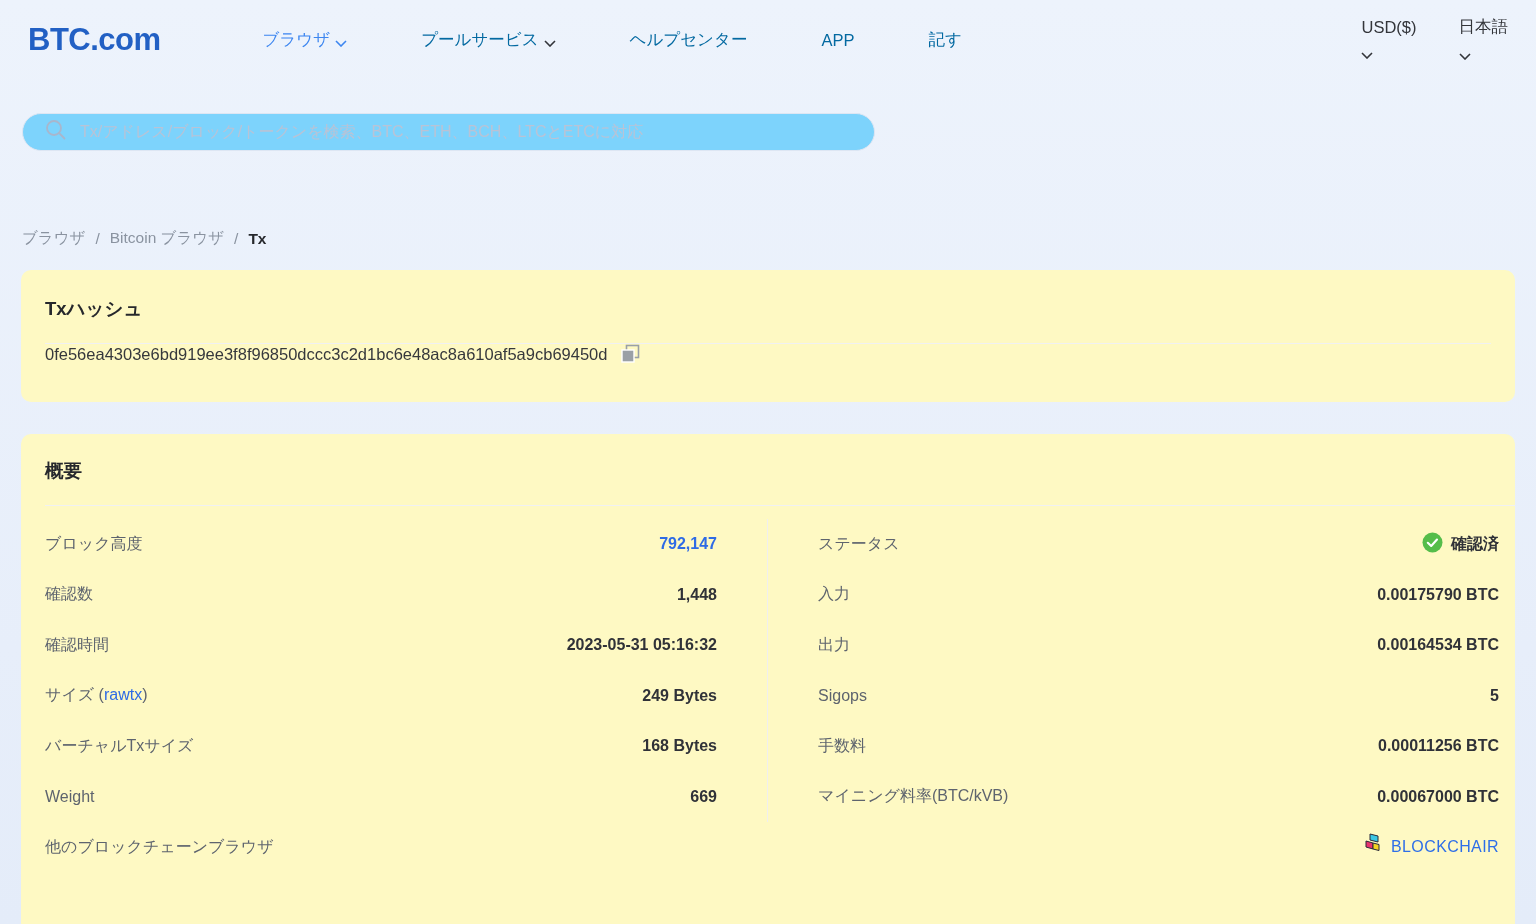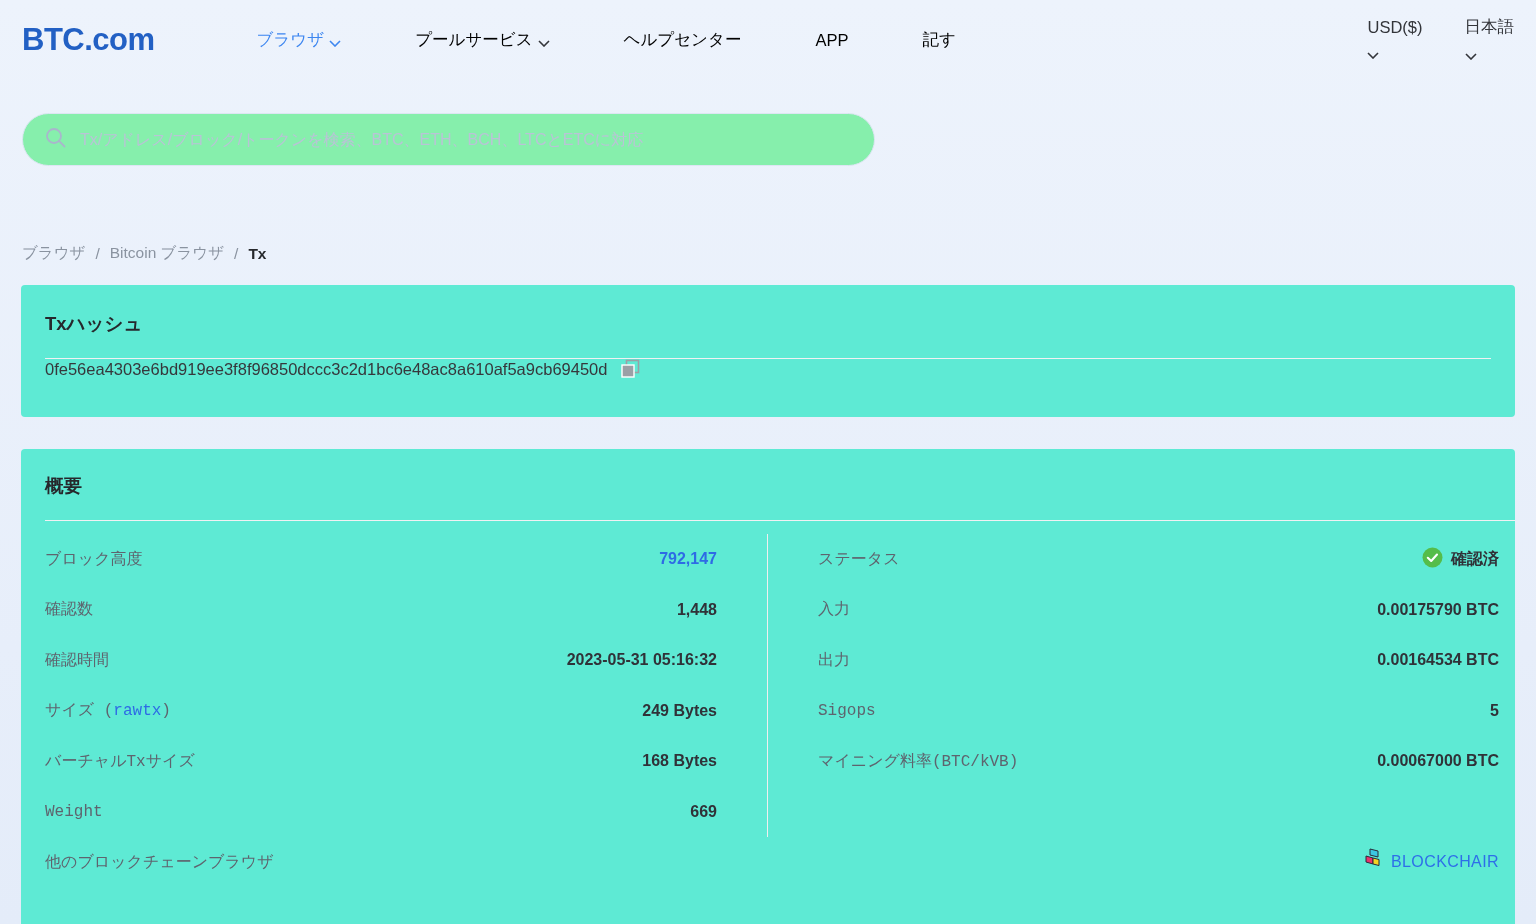--- a/index.html
+++ b/index.html
@@ -8,38 +8,38 @@
     font-family: "Liberation Sans", "DejaVu Sans", sans-serif;
     background: linear-gradient(180deg, #edf3fc 0%, #e7eefa 70%, #e4ecf9 100%);
     color: #303238;
   }
 
   
   .header {
     height: 80px;
     display: flex;
     align-items: center;
-    padding: 0 22px;
+    padding: 0 28px;
   }
   .logo {
     font-size: 31px;
     font-weight: 800;
     color: #2260c4;
     letter-spacing: -0.5px;
     cursor: pointer;
   }
   .nav {
     display: flex;
     align-items: center;
     margin-left: 102px;
     gap: 74px;
   }
   .nav-item {
     font-size: 16.5px;
-    color: #000000;
+    color: #0369a1;
     display: flex;
     align-items: center;
     gap: 5px;
     cursor: pointer;
     white-space: nowrap;
   }
   .nav-item.active { color: #3d86f0; }
   .chev { display: inline-block; margin-top: 2px; }
   .header-right {
     margin-left: auto;
@@ -53,22 +53,22 @@
     display: flex;
     gap: 5px;
     cursor: pointer;
     flex-direction: column;
   }
 
   
   .search-wrap { padding: 33px 22px 0 22px; }
   .search-bar {
     width: 853px;
-    height: 53px;
-    background: #86efac;
+    height: 38px;
+    background: #7dd3fc;
     border: 1px solid #dde6f3;
     border-radius: 27px;
     display: flex;
     align-items: center;
     padding: 0 22px;
     gap: 13px;
   }
   .search-bar input {
     flex: 1;
     border: none;
@@ -88,22 +88,22 @@
     display: flex;
     align-items: center;
     gap: 10px;
   }
   .crumb { cursor: pointer; }
   .crumb-sep { color: #8a93a0; }
   .crumb-current { color: #26282c; font-weight: 700; }
 
   
   .card {
-    background: #5eead4;
-    border-radius: 4px;
+    background: #fef9c3;
+    border-radius: 10px;
     margin: 0 21px;
   }
   .card-tx { margin-top: 21px; padding: 26px 24px 38px 24px; }
   .card-title {
     font-size: 18.5px;
     font-weight: 700;
     color: #26282c;
   }
   .card-divider {
     height: 1px;
@@ -131,21 +131,21 @@
     border-right: 1px solid #efefef;
     padding: 0 50px 0 24px;
   }
   .ov-col-right { padding: 0 16px 0 50px; }
   .ov-row {
     height: 50.5px;
     display: flex;
     align-items: center;
     justify-content: space-between;
   }
-  .ov-label { font-size: 16px; color: #5e646e; font-family: Liberation Mono, monospace; }
+  .ov-label { font-size: 16px; color: #5e646e; }
   .ov-value { font-size: 16px; color: #303238; text-align: right; font-weight: bold; }
   .link { color: #2e6be5; cursor: pointer; text-decoration: none; }
   .status-value { display: flex; align-items: center; gap: 8px; }
 
   .ov-footer {
     display: flex;
     align-items: center;
     justify-content: space-between;
     padding: 0 16px 0 24px;
     height: 50px;
@@ -300,20 +300,24 @@
       </div>
       <div class="ov-row">
         <span class="ov-label">出力</span>
         <span class="ov-value">0.00164534 BTC</span>
       </div>
       <div class="ov-row">
         <span class="ov-label">Sigops</span>
         <span class="ov-value">5</span>
       </div>
       <div class="ov-row">
+        <span class="ov-label">手数料</span>
+        <span class="ov-value">0.00011256 BTC</span>
+      </div>
+      <div class="ov-row">
         <span class="ov-label">マイニング料率(BTC/kVB)</span>
         <span class="ov-value">0.00067000 BTC</span>
       </div>
     </div>
   </div>
 
   <div class="ov-footer">
     <span class="ov-label">他のブロックチェーンブラウザ</span>
     <span class="blockchair-link">
       <span>

